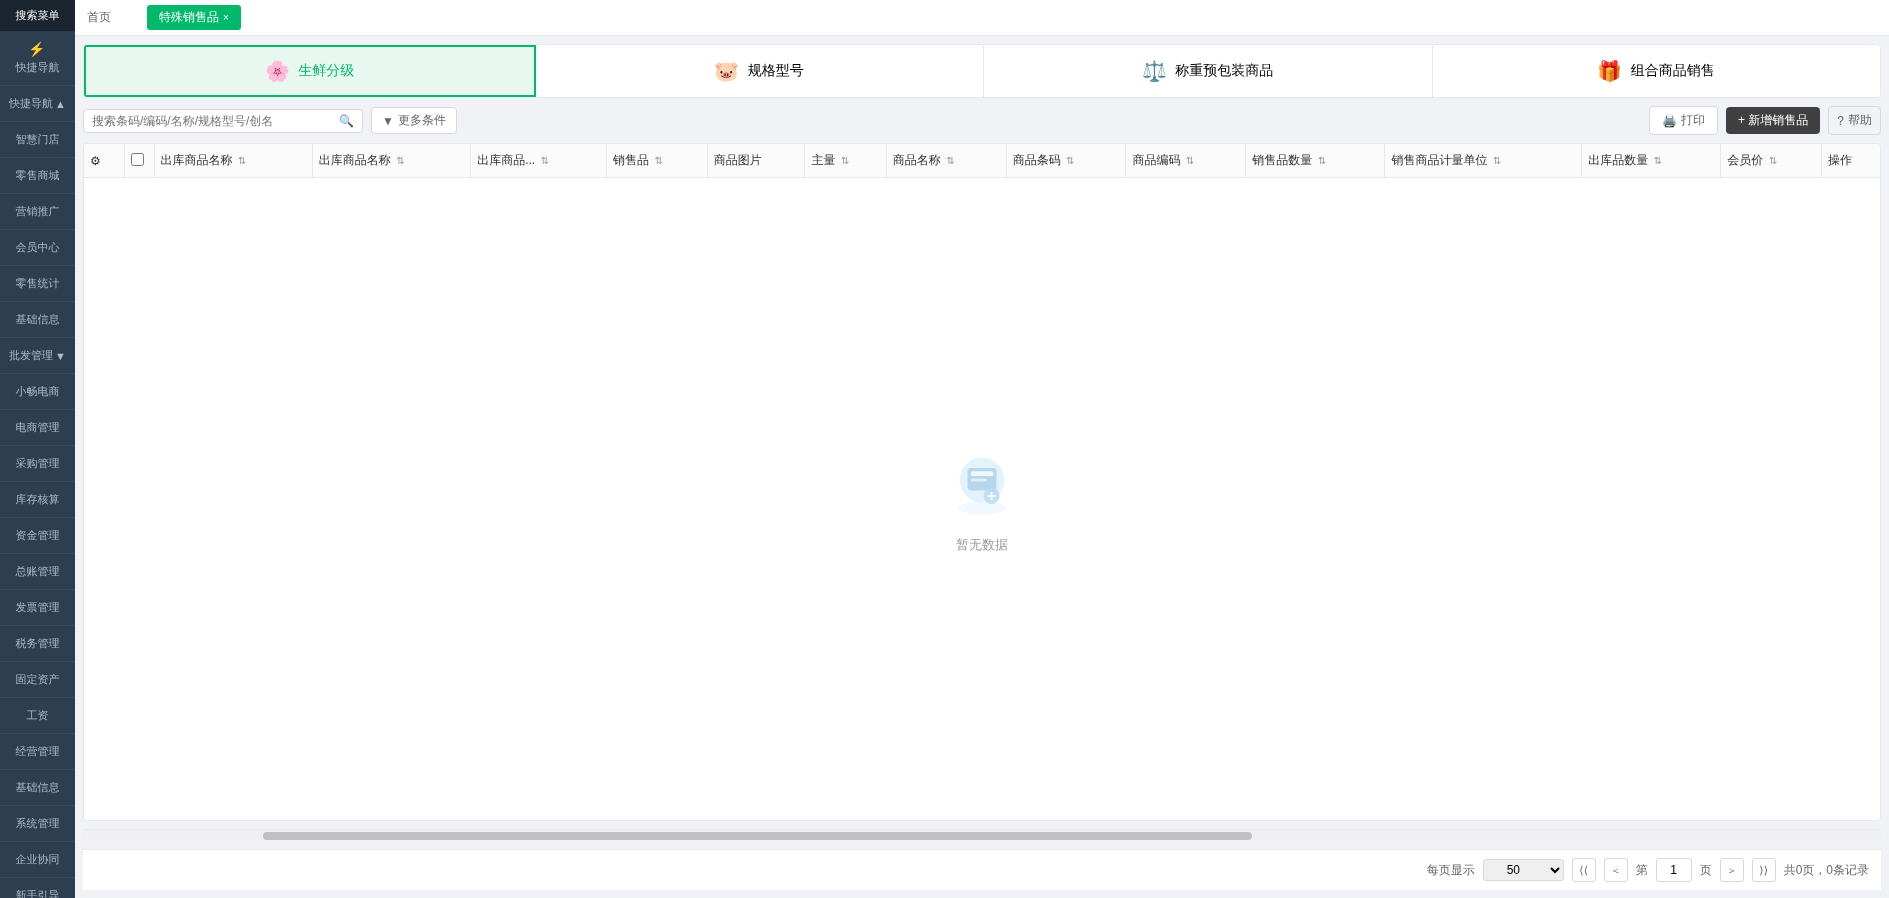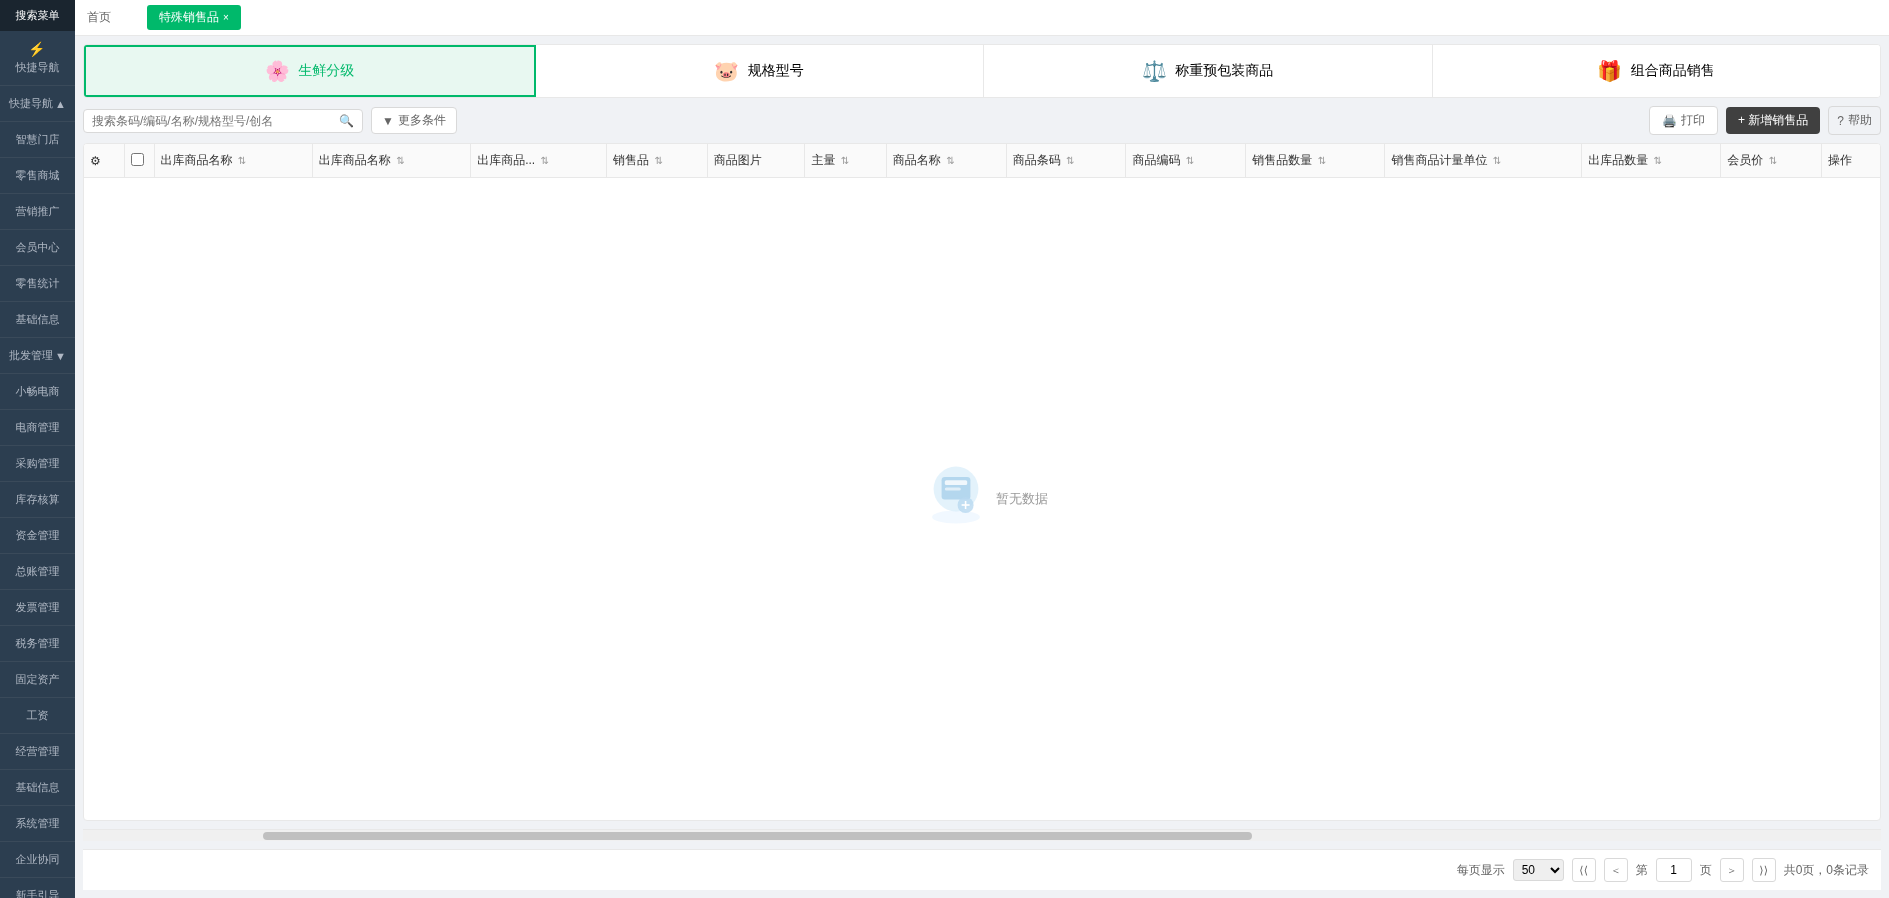--- a/index.html
+++ b/index.html
@@ -243,20 +243,21 @@
       top: 0;
       z-index: 1;
     }
     .data-table th:last-child { border-right: none; margin-left: 32px; }
     .data-table th .sort-icon { font-size: 10px; color: #999; margin-left: 2px; }
     .th-gear { width: 40px; text-align: center; }
     .th-check { width: 30px; text-align: center; }
     .empty-state {
       flex: 1;
       display: flex;
+      flex-direction: column;
       align-items: center;
       justify-content: center;
       padding: 60px;
       color: #999;
       font-size: 13px;
     }
     .empty-icon {
       width: 80px;
       height: 80px;
       margin-bottom: 12px;
@@ -271,21 +272,21 @@
       background: #fff;
       border-top: 1px solid #e8e8e8;
       gap: 8px;
       font-size: 12px;
       color: #666;
       flex-shrink: 0;
     }
     .page-size-select {
       border: 1px solid #d9d9d9;
       border-radius: 3px;
-      padding: 2px 4px;
+      padding: 2px 19px;
       font-size: 12px;
     }
     .page-btn {
       width: 24px;
       height: 24px;
       border: 1px solid #d9d9d9;
       border-radius: 3px;
       background: #fff;
       cursor: pointer;
       display: flex;

